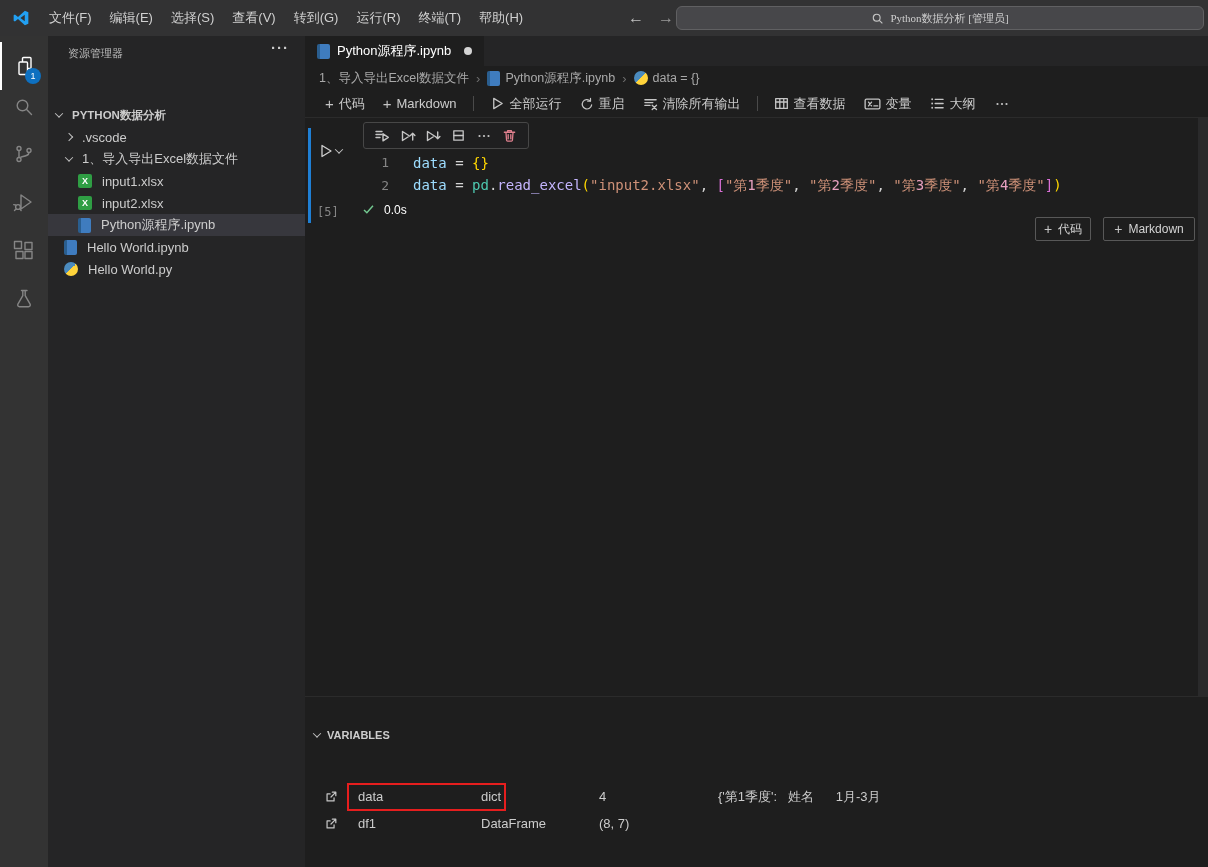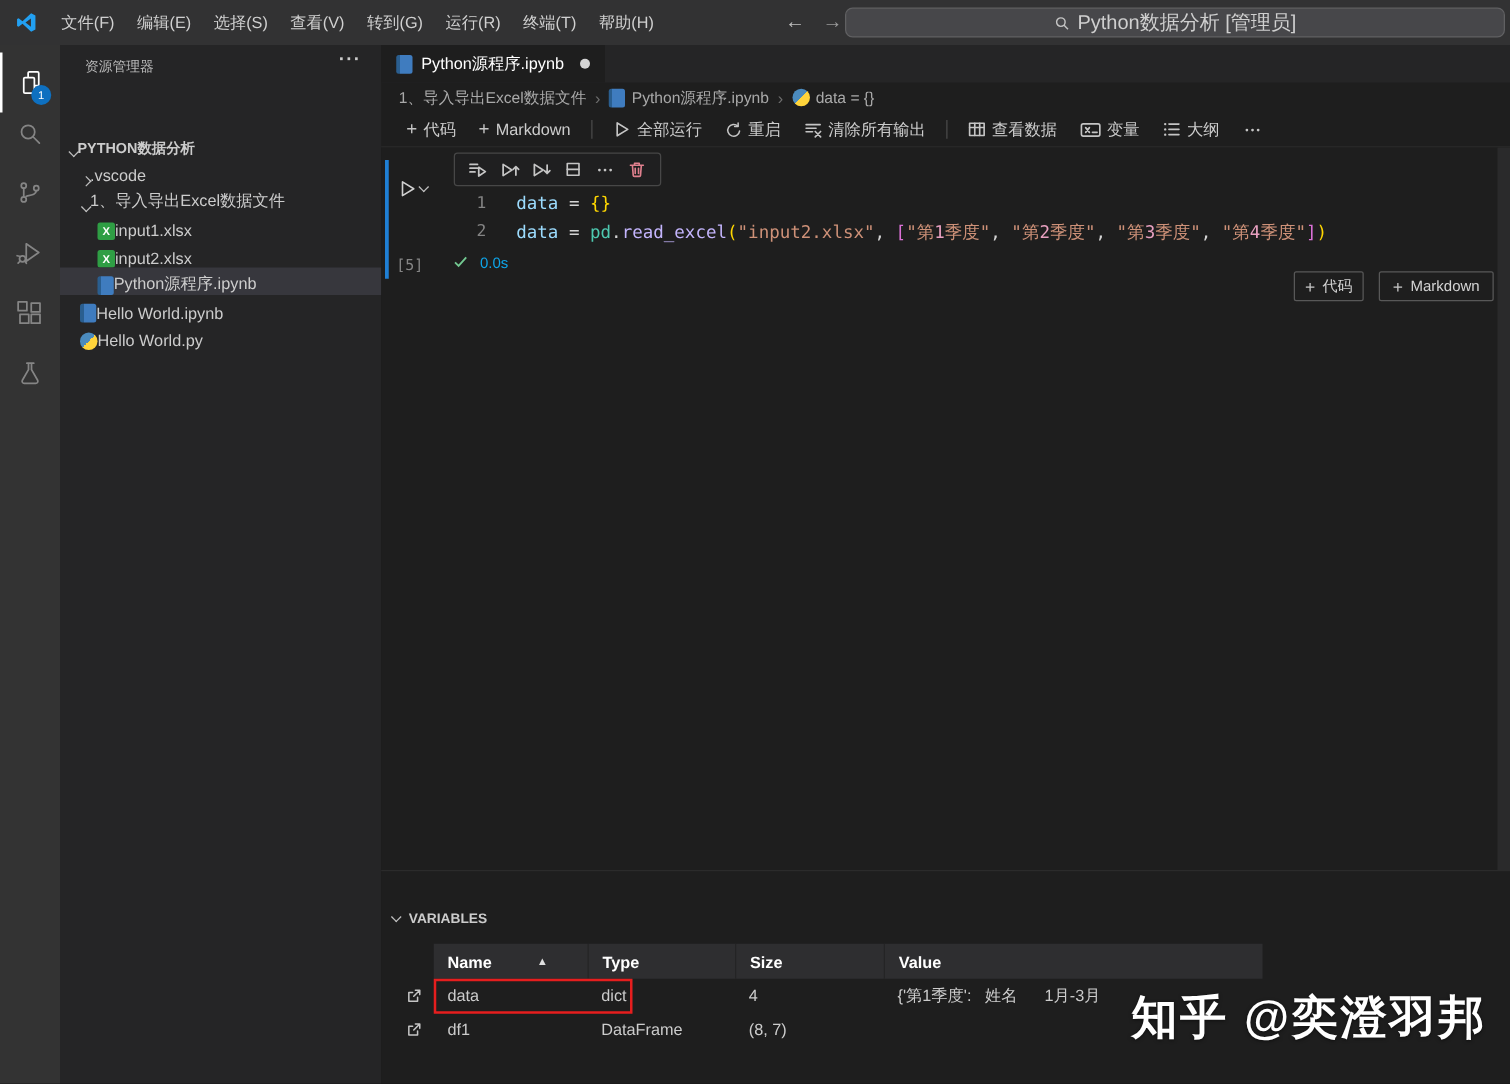--- a/index.html
+++ b/index.html
@@ -5,35 +5,35 @@
   * { margin:0; padding:0; box-sizing:border-box; }
   body { background:#000; font-family:"Liberation Sans",sans-serif; }
   #root { position:relative; width:1208px; height:867px; background:#1e1e1e; overflow:hidden; color:#ccc; }
 
   
   .titlebar { position:absolute; left:0; top:0; width:1208px; height:36px; background:#323233; display:flex; align-items:center; }
   .vslogo { margin:0 10px 0 12px; display:flex; }
   .menubar { display:flex; }
   .menu-item { padding:0 9px; font-size:13px; color:#d0d0d0; line-height:36px; cursor:default; }
   .nav-arrows { position:absolute; left:628px; top:0; height:36px; display:flex; align-items:center; gap:14px; font-size:16px; color:#c0c0c0; }
-  .searchbox { position:absolute; left:676px; top:6px; width:528px; height:24px; background:#47474a; border:1px solid #606062; border-radius:6px; display:flex; align-items:center; justify-content:center; gap:6px; font-size:16px; color:#cfcfcf; }
+  .searchbox { position:absolute; left:676px; top:6px; width:528px; height:24px; background:#47474a; border:1px solid #606062; border-radius:6px; display:flex; align-items:center; justify-content:center; gap:6px; font-size:11px; color:#cfcfcf;font-family:Liberation Serif, serif; }
 
   
   .activitybar { position:absolute; left:0; top:36px; width:48px; height:831px; background:#333333; }
   .ab-item { position:absolute; left:0; width:48px; height:48px; display:flex; align-items:center; justify-content:center; color:#858585; }
   .ab-item.active { color:#ffffff; border-left:2px solid #ffffff; }
   .ab-badge { position:absolute; right:7px; bottom:6px; width:16px; height:16px; border-radius:50%; background:#0e70c0; color:#fff; font-size:9px; display:flex; align-items:center; justify-content:center; }
 
   
   .sidebar { position:absolute; left:48px; top:36px; width:257px; height:831px; background:#252526;padding-left:33px; }
   .sb-header { position:absolute; left:0; top:0; width:100%; height:34px; display:flex; align-items:center; }
   .sb-title { margin-left:20px; font-size:11px; color:#bbbbbb; }
   .sb-more { position:absolute; right:16px; top:3px; font-size:15px; letter-spacing:1px; color:#cccccc; font-weight:bold; }
   .tree { position:absolute; left:0; top:34px; width:100%; }
-  .tree-row { position:absolute; left:0; width:257px; height:22px; display:flex; align-items:flex-end; gap:0; font-size:13px; color:#cccccc; white-space:nowrap; }
+  .tree-row { position:absolute; left:0; width:257px; height:22px; display:flex; align-items:center; gap:10px; font-size:13px; color:#cccccc; white-space:nowrap; }
   .tree-row.selected { background:#37373d; }
   .tree-row.rootrow { font-weight:bold; font-size:11.5px; }
   .chev { width:6px; height:6px; border-right:1.4px solid #c0c0c0; border-bottom:1.4px solid #c0c0c0; display:inline-block; flex:none; }
   .chev.exp { transform:rotate(45deg) translate(-1px,-1px); }
   .chev.col { transform:rotate(-45deg); }
   .fi { flex:none; display:inline-flex; align-items:center; justify-content:center; }
   .fi-xlsx { width:14px; height:14px; border-radius:2px; background:#2f9e44; color:#fff; font-size:9px; font-weight:bold; }
   .fi-nb { width:13px; height:15px; border-radius:2px; background:linear-gradient(90deg,#2a5e8f 0 3px,#3f7cbf 3px); }
   .fi-py { width:14px; height:14px; border-radius:50%; background:linear-gradient(135deg,#4b8bbe 50%,#ffd43b 50%); }
 
@@ -54,21 +54,21 @@
   .nb-scroll { position:absolute; right:0; top:0; width:10px; height:100%; background:#2a2a2b; }
   .cell-focusbar { position:absolute; left:3px; top:10px; width:3px; height:95px; background:#1f7fd4; }
   .cell-run { position:absolute; left:13px; top:25px; display:flex; align-items:flex-start; gap:2px; }
   .cell-editor { position:absolute; left:45px; top:31px; width:846px; padding-top:2px; }
   .codeline { height:23px; display:flex; align-items:center; font-family:"DejaVu Sans Mono",monospace; font-size:14px; white-space:pre; }
   .lineno { width:55px; text-align:right; padding-right:16px; color:#858585; font-size:13px; flex:none; }
   .code-body { margin-left:8px; }
   .tk-v{color:#9cdcfe}.tk-o{color:#d4d4d4}.tk-m{color:#4ec9b0}.tk-f{color:#c4b5fd}
   .tk-s{color:#ce9178}.tk-sn{color:#e8a0c0}.tk-b1{color:#ffd700}.tk-b2{color:#da70d6}
   .exec-count { position:absolute; left:12px; top:87px; font-family:"DejaVu Sans Mono",monospace; font-size:12px; color:#858585; }
-  .cell-status { position:absolute; left:57px; top:85px; display:flex; gap:9px; font-size:12px; color:#0ea5e9; }
+  .cell-status { position:absolute; left:57px; top:85px; display:flex; gap:9px; font-size:12px; color:#ffffff; }
   .cell-toolbar { position:absolute; left:58px; top:4px; width:166px; height:27px; background:#1f1f20; border:1px solid #474747; border-radius:3px; display:flex; align-items:center; justify-content:space-between; padding:0 8px; }
   .ct-icon { display:flex; align-items:center; justify-content:center; width:20px; height:20px; }
   .add-btn { position:absolute; height:24px; border:1px solid #585858; border-radius:2px; display:flex; align-items:center; justify-content:center; gap:6px; font-size:12px; color:#d4d4d4; background:#1e1e1e; }
   .add-btn .tb-plus { font-size:14px; }
 
   
   .panel { position:absolute; left:305px; top:696px; width:903px; height:171px; background:#1e1e1e; border-top:1px solid #2b2b2b; }
   .panel-tabs { position:absolute; left:20px; top:0; height:30px; display:flex; align-items:center; gap:27px; font-size:12px; color:#9a9a9a; }
   .panel-tab { height:28px; display:flex; align-items:center; }
   .panel-tab.active { color:#e7e7e7; border-bottom:1px solid #e7e7e7; }
@@ -377,26 +377,20 @@
       <span class="tb-plus">+</span>
       <span>Markdown</span>
     </div>
   </div>
 
   <div class="panel">
     <div class="vars-header">
       <span class="chev exp"></span>
       <span>VARIABLES</span>
     </div>
-    <div class="vtable-head">
-        <div class="vth" style="width:123px">Name<span class="sort-ic">▲</span></div>
-        <div class="vth" style="width:118px">Type</div>
-        <div class="vth" style="width:119px">Size</div>
-        <div class="vth" style="width:303px">Value</div>
-      </div>
     <div id="vrows">
         <div class="vrow" style="top:86px">
           <span class="vc-icon">
             <svg width="14" height="14" viewBox="0 0 16 16" fill="none" stroke="#c5c5c5" stroke-width="1.4" stroke-linejoin="round" stroke-linecap="round">
               <path d="M7 4.5H3.5v8h8V9"></path>
               <path d="M9.5 2.5h4v4M13 3 8 8"></path>
             </svg>
           </span>
           <span class="vcell vc-name">data</span>
           <span class="vcell vc-type">dict</span>
@@ -411,14 +405,13 @@
             </svg>
           </span>
           <span class="vcell vc-name">df1</span>
           <span class="vcell vc-type">DataFrame</span>
           <span class="vcell vc-size">(8, 7)</span>
         </div>
       </div>
     <div class="red-box"></div>
   </div>
 
-  <div class="watermark">知乎 @奕澄羽邦</div>
 </div>
 
 </body></html>

